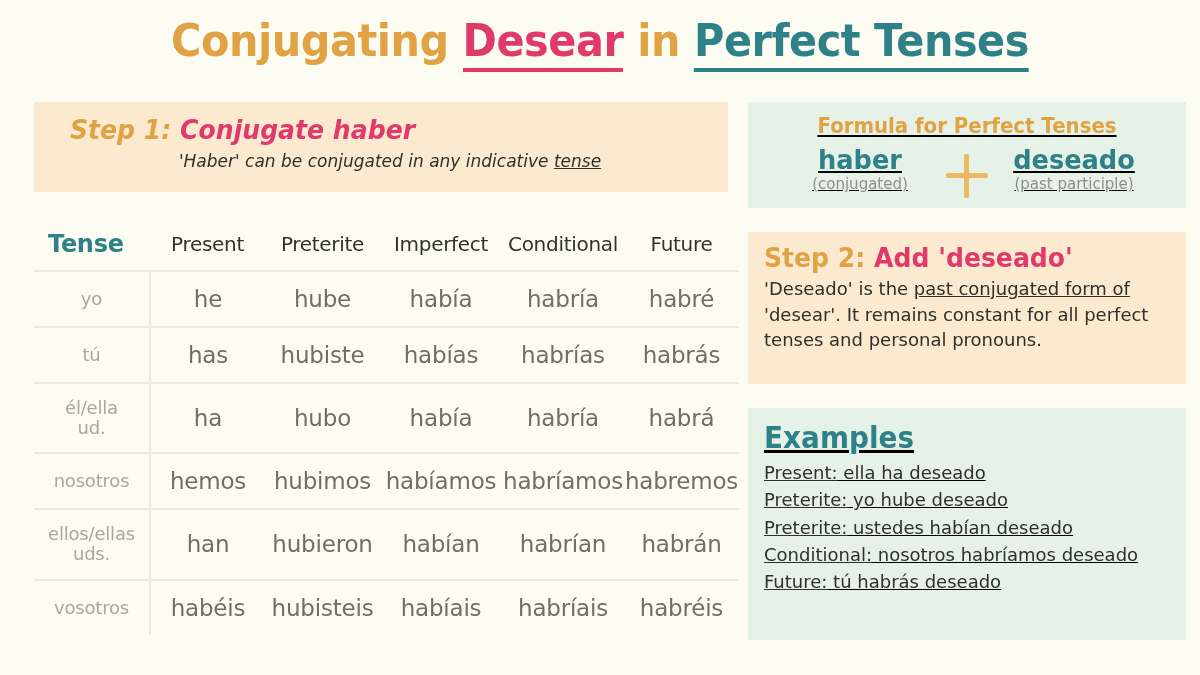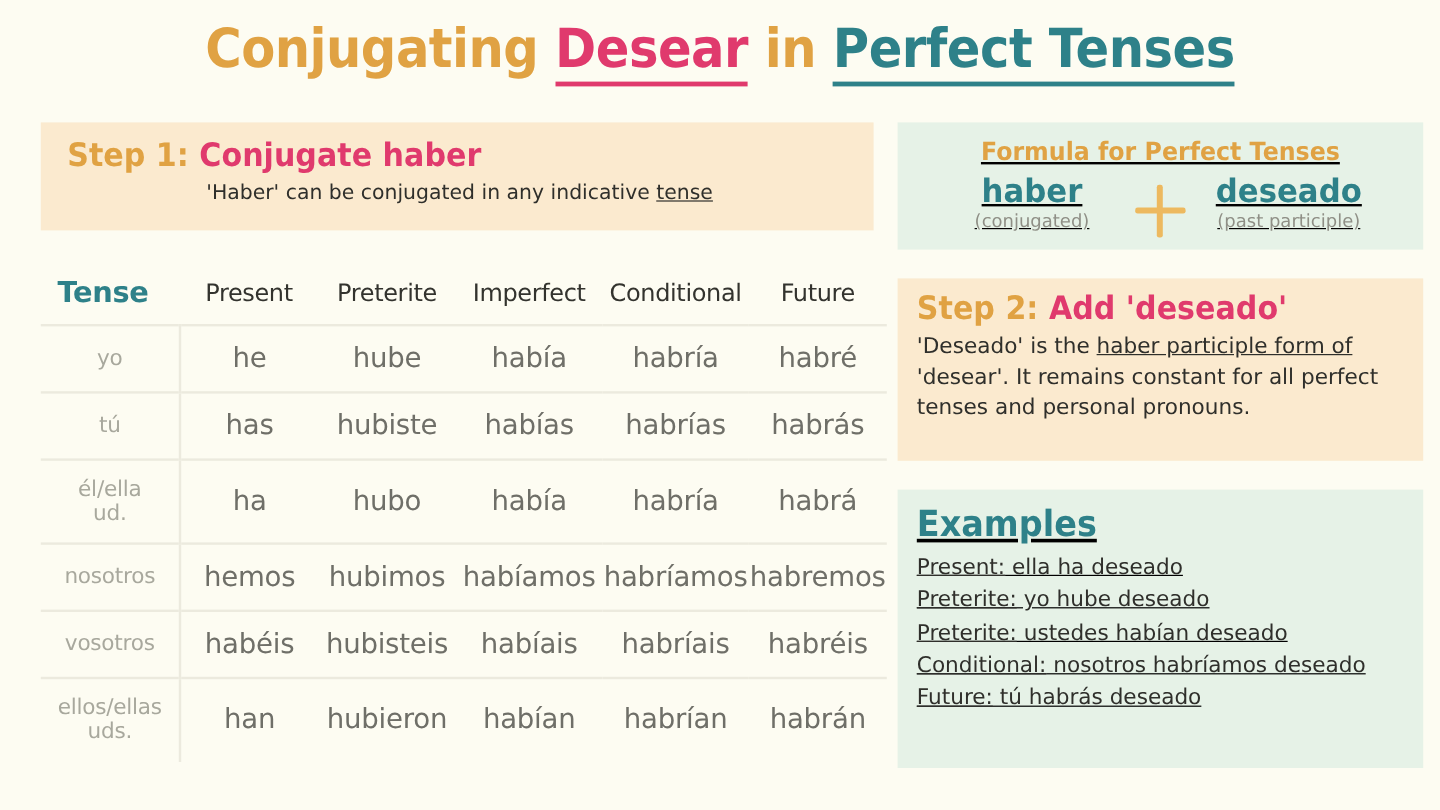--- a/index.html
+++ b/index.html
@@ -38,21 +38,22 @@
   .t-teal   { color: #2e8189; border-bottom: 4px solid #2e8189; padding-bottom: 1px; }
 
   
   .box { position: absolute; box-sizing: border-box; }
   .bg-cream { background: #fbeacf; }
   .bg-mint  { background: #e6f2e7; text-decoration: underline; }
 
   
   #step1 {
     left: 34px; top: 102px; width: 694px; height: 90px;
-    padding: 12px 18px 0 22px;
+    padding: 12px 18px 0 36px;
+    font-style: italic;
   }
   .step-head {
     font-weight: bold;
     font-size: 27px;
     transform: scaleX(0.93);
     transform-origin: left center;
     white-space: nowrap;
   }
   .step-num  { color: #e0a243; }
   .step-name { color: #e03a6d; }
@@ -261,34 +262,34 @@
         </tr>
         <tr>
           <td class="pron">nosotros</td>
           <td>hemos</td>
           <td>hubimos</td>
           <td>habíamos</td>
           <td>habríamos</td>
           <td>habremos</td>
         </tr>
         <tr>
+          <td class="pron">ellos/ellas<br>uds.</td>
+          <td>han</td>
+          <td>hubieron</td>
+          <td>habían</td>
+          <td>habrían</td>
+          <td>habrán</td>
+        </tr>
+        <tr>
           <td class="pron">vosotros</td>
           <td>habéis</td>
           <td>hubisteis</td>
           <td>habíais</td>
           <td>habríais</td>
           <td>habréis</td>
-        </tr>
-        <tr>
-          <td class="pron">ellos/ellas<br>uds.</td>
-          <td>han</td>
-          <td>hubieron</td>
-          <td>habían</td>
-          <td>habrían</td>
-          <td>habrán</td>
         </tr>
       </tbody>
   </table>
 </div>
 
 <div class="box bg-mint" id="formula">
   <div class="formula-title">Formula for Perfect Tenses</div>
   <div class="formula-row">
     <div class="f-col">
       <div class="f-word">haber</div>
@@ -301,21 +302,21 @@
     </div>
   </div>
 </div>
 
 <div class="box bg-cream" id="step2">
   <div class="step-head">
     <span class="step-num">Step 2:</span>
     <span class="step-name">Add 'deseado'</span>
   </div>
   <div class="step2-body">
-    <span>'Deseado' is the </span><span class="u">haber participle form of</span>
+    <span>'Deseado' is the </span><span class="u">past conjugated form of</span>
     <span>'desear'.  It remains constant for all perfect tenses and personal pronouns.</span>
   </div>
 </div>
 
 <div class="box bg-mint" id="examples">
   <div class="ex-title">Examples</div>
   <div id="ex-list">
       <div class="ex-line"><span class="ex-label">Present:</span><span> ella ha deseado</span></div>
       <div class="ex-line"><span class="ex-label">Preterite:</span><span> yo hube deseado</span></div>
       <div class="ex-line"><span class="ex-label">Preterite:</span><span> ustedes habían deseado</span></div>

